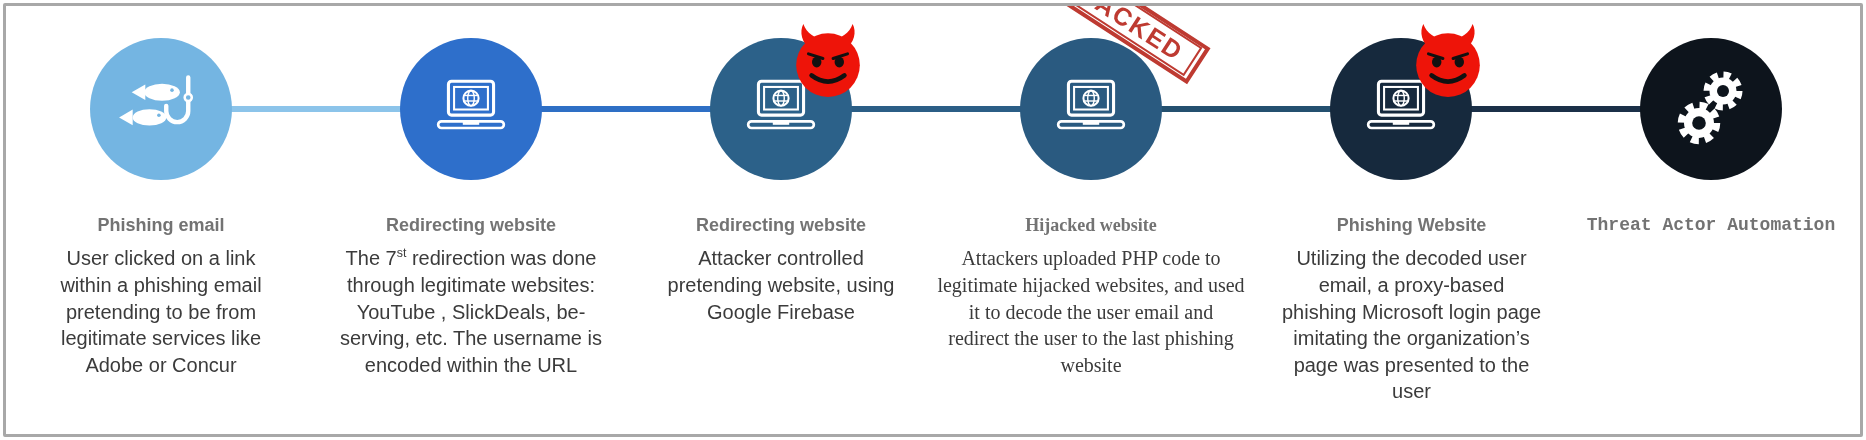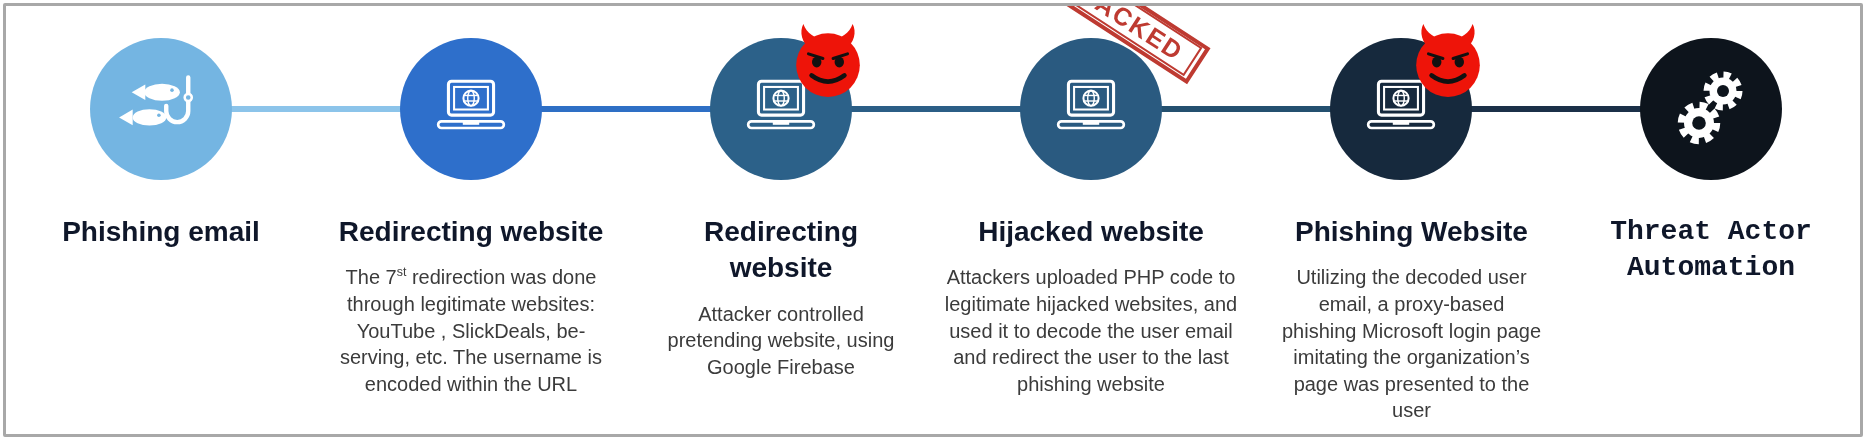--- a/index.html
+++ b/index.html
@@ -41,24 +41,24 @@
     padding:3px;z-index:4;
   }
   .stamp-inner{
     border:2px solid #be3a31;
     padding:1px 12px;
     font-weight:bold;font-size:25px;letter-spacing:2px;
     color:#be3a31;white-space:nowrap;
   }
   .text-row{display:flex;margin-top:26px;}
   .text-col{flex:0 0 310px;display:flex;flex-direction:column;align-items:center;text-align:center;}
-  .stage-title{font-weight:bold;font-size:28px;color:#0f172a;line-height:1.3;margin-bottom:14px;}
+  .stage-title{font-weight:bold;font-size:18px;color:#737373;line-height:1.3;margin-bottom:8px;}
   .stage-desc{font-size:20px;color:#3b3b3b;line-height:1.33;}
   .w1{max-width:238px;} .w2{max-width:266px;} .w3{max-width:262px;}
-  .w4{max-width:310px;} .w5{max-width:262px;padding-left:21px;} .w6{max-width:268px;font-family:Liberation Mono, monospace;}
+  .w4{max-width:310px;font-family:Liberation Serif, serif;} .w5{max-width:262px;padding-left:21px;} .w6{max-width:268px;font-family:Liberation Mono, monospace;}
   sup.ord{vertical-align:super;font-size:0.62em;line-height:0;}
   svg{display:block;}
 </style>
 </head>
 <body>
 
 <div class="frame">
 
   <div class="icon-row">
     <div class="seg seg0" style="background: rgb(140, 196, 234);"></div>
@@ -194,20 +194,21 @@
             </svg>
           </span>
         </div>
       </div>
     </div>
   </div>
 
   <div class="text-row">
     <div class="text-col">
       <div class="stage-title w1">Phishing email</div>
+      <div class="stage-desc w1">User clicked on a link within a phishing email pretending to be from legitimate services like Adobe or Concur</div>
     </div>
     <div class="text-col">
       <div class="stage-title w2">Redirecting website</div>
       <div class="stage-desc w2"><span>The 7</span><sup class="ord">st</sup><span> redirection was done through legitimate websites: YouTube , SlickDeals, be-serving, etc. The username is encoded within the URL</span></div>
     </div>
     <div class="text-col">
       <div class="stage-title w3">Redirecting website</div>
       <div class="stage-desc w3">Attacker controlled pretending website, using Google Firebase</div>
     </div>
     <div class="text-col">

